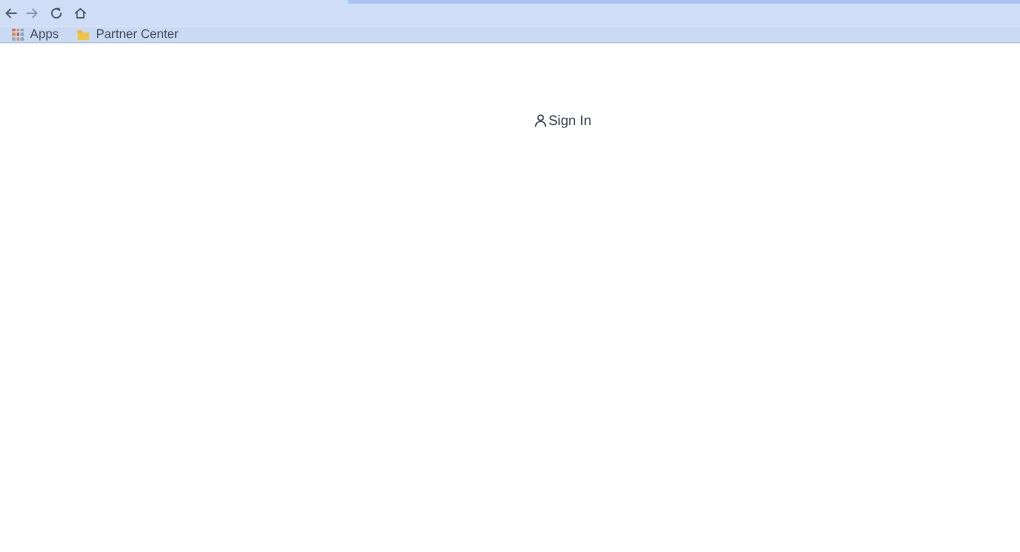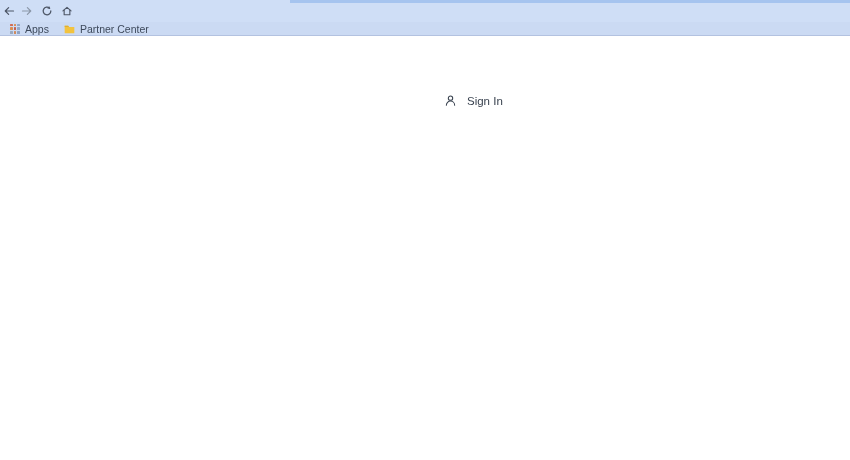--- a/index.html
+++ b/index.html
@@ -94,21 +94,21 @@
   .apps-grid i:nth-child(6){background:#93a7c6;}
   .apps-grid i:nth-child(7){background:#9aa9bf;}
   .apps-grid i:nth-child(8){background:#cf8a5c;}
   .apps-grid i:nth-child(9){background:#8ea2c2;}
   .folder-icon{width:11px;height:10px;display:block;}
 
   
   .page{position:absolute;left:0;top:44px;width:850px;height:416px;background:var(--page-bg);}
   .signin{
     position:absolute;left:444px;top:50px;
-    display:flex;align-items:center;gap:10px;
+    display:flex;align-items:center;gap:0;
     border:none;background:transparent;cursor:pointer;
     color:var(--signin-text);
   }
   .signin svg{width:13px;height:13px;display:block;}
   .signin-label{
     font-size:11.5px;color:var(--signin-text);white-space:nowrap;
   }
 </style>
 </head>
 <body>

